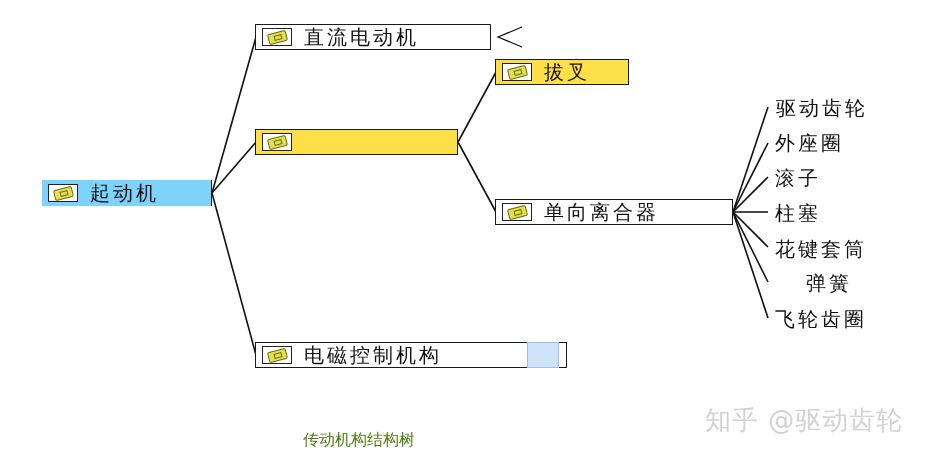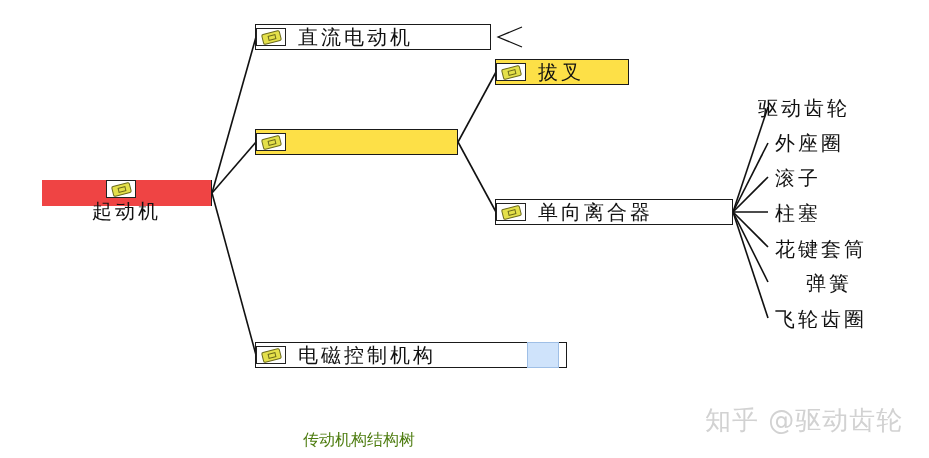--- a/index.html
+++ b/index.html
@@ -1,26 +1,26 @@
 <!DOCTYPE html>
 <html><head>
 <meta charset="utf-8">
 <style>
   html, body { margin:0; padding:0; background:#ffffff; }
   body { width:929px; height:458px; position:relative; overflow:hidden;
          font-family:"DejaVu Sans", sans-serif; }
   svg.links { position:absolute; left:0; top:0; }
   .node { position:absolute; box-sizing:border-box; height:26px;
           border:1px solid #1a1a1a; display:flex; align-items:center;
-          font-size:20px; color:#111; letter-spacing:3px;
+          padding-left:6px; font-size:20px; color:#111; letter-spacing:3px;
           white-space:nowrap; }
   .node.yellow { background:#fde047; }
   .node.white  { background:#ffffff; }
   .node.root { border-top:none; border-bottom:none; border-left:none;
-               background:#ef4444;flex-direction:column; }
+               background:#7dd3fc; }
   .node-icon { width:30px; height:18px; box-sizing:border-box;
                border:1.5px solid #222; margin-right:12px; background:#fff;
                position:relative; flex:none; }
   .node-icon::before { content:""; position:absolute; left:5px; top:3px;
                width:17px; height:9px; background:#e4e04a;
                border:1px solid #6b6a1a; border-radius:2px;
                transform:rotate(-14deg); }
   .node-icon::after { content:""; position:absolute; left:11px; top:6px;
                width:6px; height:3px; border:1px solid #6b6a1a;
                transform:rotate(-14deg); }
@@ -75,21 +75,21 @@
 <div class="node yellow" style="left:495px; top:59px; width:134px;">
   <span class="node-icon"></span>
   <span>拔叉</span>
 </div>
 
 <div class="node white" style="left:495px; top:199px; width:238px;">
   <span class="node-icon"></span>
   <span>单向离合器</span>
 </div>
 
-<div class="leaf" style="left:758px; top:95px;">驱动齿轮</div>
+<div class="leaf" style="left:776px; top:95px;">驱动齿轮</div>
 <div class="leaf" style="left:775px; top:130px;">外座圈</div>
 <div class="leaf" style="left:775px; top:165px;">滚子</div>
 <div class="leaf" style="left:775px; top:200px;">柱塞</div>
 <div class="leaf" style="left:775px; top:236px;">花键套筒</div>
 <div class="leaf" style="left:775px; top:270px;margin-left:31px;">弹簧</div>
 <div class="leaf" style="left:775px; top:306px;">飞轮齿圈</div>
 
 <div class="node white" style="left:255px; top:342px; width:312px;">
   <span class="node-icon"></span>
   <span>电磁控制机构</span>

